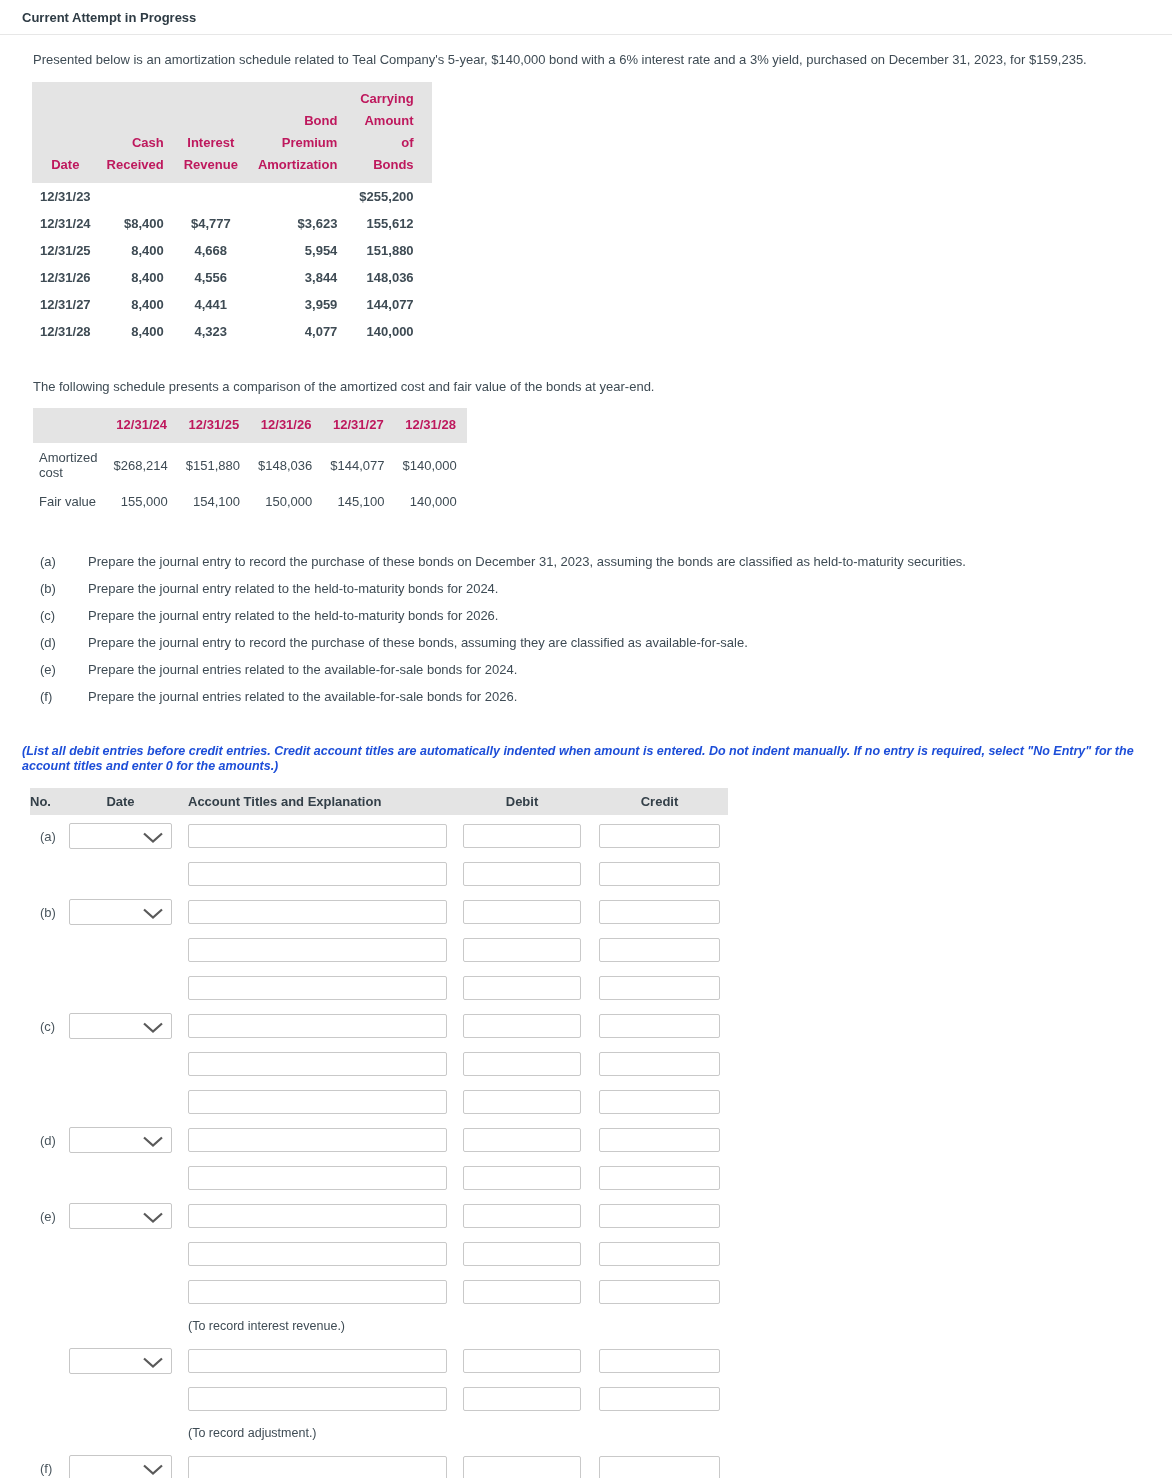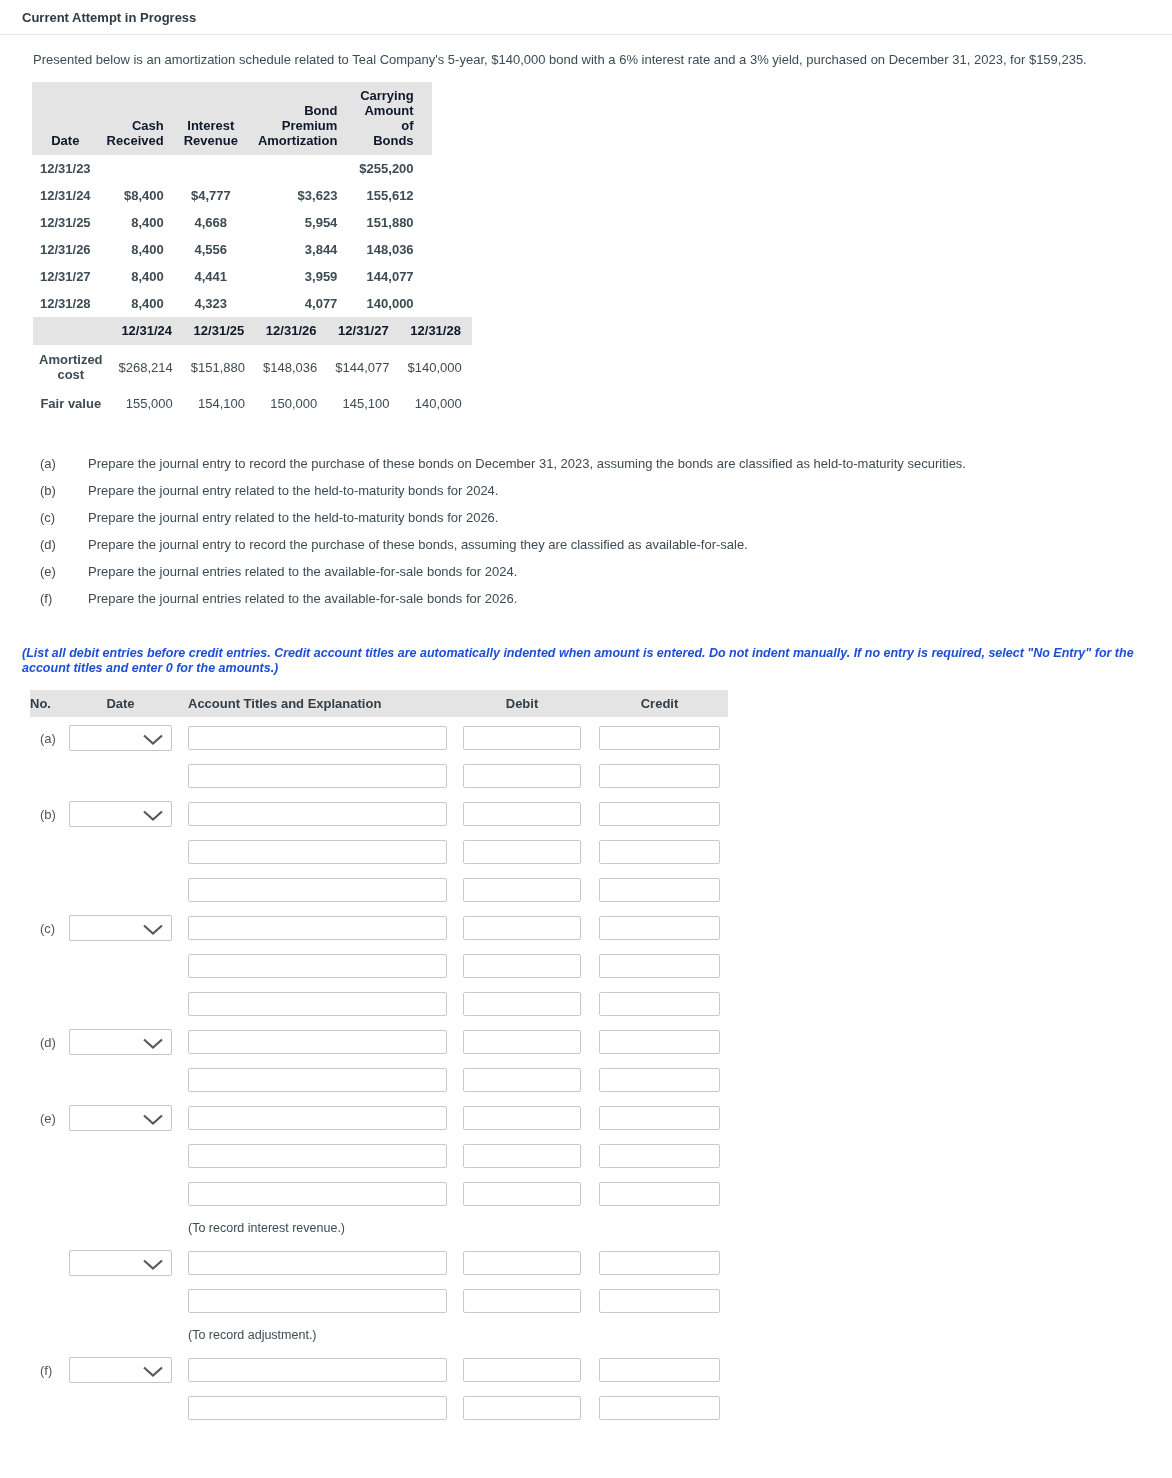--- a/index.html
+++ b/index.html
@@ -18,42 +18,42 @@
     border-bottom:1px solid #e7e7e7;
   }
   .main { padding:14px 30px 26px; }
   .intro { margin:2px 0 14px 3px; line-height:17px; }
 
   
   table.datatable { border-collapse:collapse; margin-left:2px; }
   table.datatable th {
     background:#e4e4e4;
     font-weight:bold;
-    color:#0f172a;
+    color:#be185d;
     padding:6px 8px 7px;
     vertical-align:bottom;
     text-align:center;
     white-space:pre-line;
-    line-height:15px;
+    line-height:22px;
     font-size:13px;
   }
   table.datatable td { padding:5px 8px; font-size:13px; color:#3e4b54; }
   table.amort { width:378px; }
   table.amort td { padding-top:6px; padding-bottom:6px;font-weight:bold; }
   table.amort .c0 { width:58px; text-align:left; padding-left:8px; }
   table.amort .c1 { width:70px; text-align:right; padding-right:12px; }
   table.amort .c2 { width:58px; text-align:center; padding-right:12px; }
   table.amort .c3 { width:77px; text-align:right; padding-right:14px; }
   table.amort .c4 { width:115px; text-align:right; padding-right:18px; }
   table.amort th.c0 { text-align:center; }
 
   
   .comp-intro { margin:34px 0 14px 3px; }
   table.comp { width:416px; margin-left:3px; }
-  table.comp .c0 { width:101px; text-align:center; padding-left:6px;font-weight:bold; }
+  table.comp .c0 { width:101px; text-align:left; padding-left:6px; }
   table.comp .cn { width:63px; text-align:right; padding-right:10px; }
   table.comp th.cn { text-align:center; padding-right:8px; }
   table.comp td { padding-top:7px; padding-bottom:7px; }
 
   
   .reqs { margin:38px 0 0 10px; padding:0; list-style:none; }
   .reqs li { display:flex; margin-bottom:12px; line-height:15px; }
   .req-label { width:48px; flex:0 0 48px; }
   .req-text  { flex:1; }
 
@@ -181,20 +181,21 @@
         <tr>
           <td class="c0">12/31/28</td>
           <td class="c1">8,400</td>
           <td class="c2">4,323</td>
           <td class="c3">4,077</td>
           <td class="c4">140,000</td>
         </tr>
       </tbody>
   </table>
 
+  <p class="comp-intro">The following schedule presents a comparison of the amortized cost and fair value of the bonds at year-end.</p>
 
   <table class="datatable comp">
     <thead>
         <tr>
           <th class="c0"></th>
           <th class="cn">12/31/24</th>
           <th class="cn">12/31/25</th>
           <th class="cn">12/31/26</th>
           <th class="cn">12/31/27</th>
           <th class="cn">12/31/28</th>

